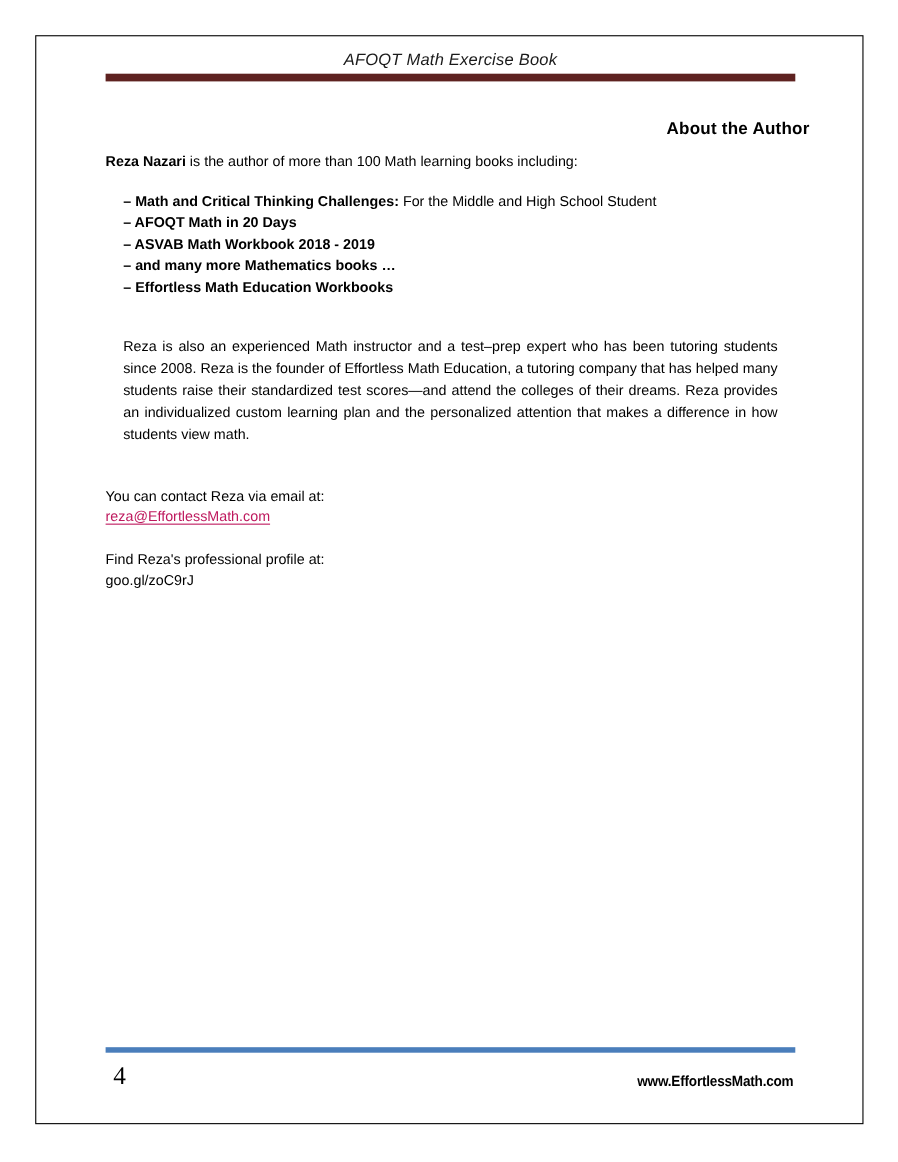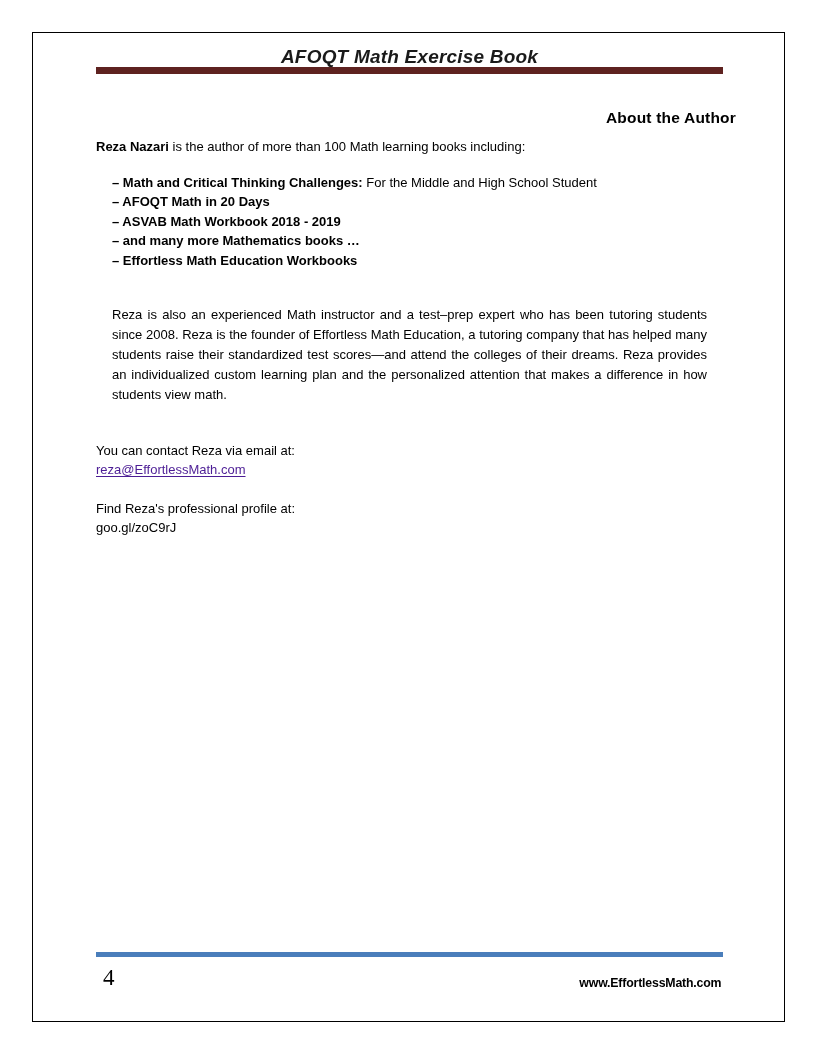--- a/index.html
+++ b/index.html
@@ -28,22 +28,22 @@
     background: #ffffff;
   }
 
   
   .running-header {
     position: absolute;
     left: 63px;      
     top: 13px;       
     width: 627px;    
     text-align: center;
-    font-size: 19px;
-    font-weight: bold;
+    font-size: 15px;
+    font-weight: normal;
     font-style: italic;
     letter-spacing: 0.2px;
     color: #1a1a1a;
   }
   .header-rule {
     position: absolute;
     left: 63px;
     top: 34px;       
     width: 627px;
     height: 7px;
@@ -92,21 +92,21 @@
     margin: 16px;
     padding-top: 18px;
     text-align: justify;
     line-height: 20.2px;
   }
 
   .contact-block { padding-top: 19px; }
   .contact-block .contact-line { line-height: 19.6px; }
   .email-link {
     text-underline-offset: 2px;
-    color: #4c1d95;
+    color: #be185d;
     display: inline-block;
     padding-right: 3px;
   }
 
   .profile-block { padding-top: 19px; }
   .profile-block .profile-line { line-height: 19.6px; }
 
   
   .footer-rule {
     position: absolute;

